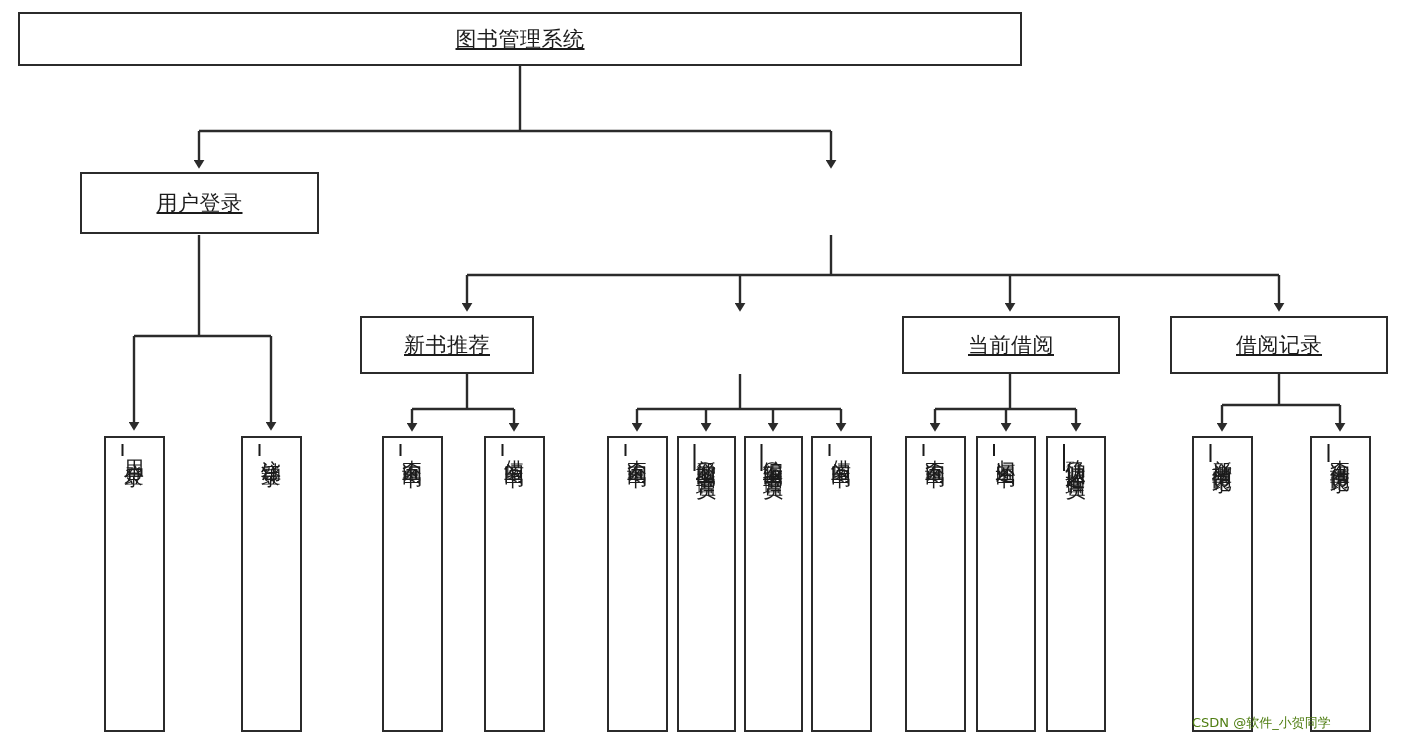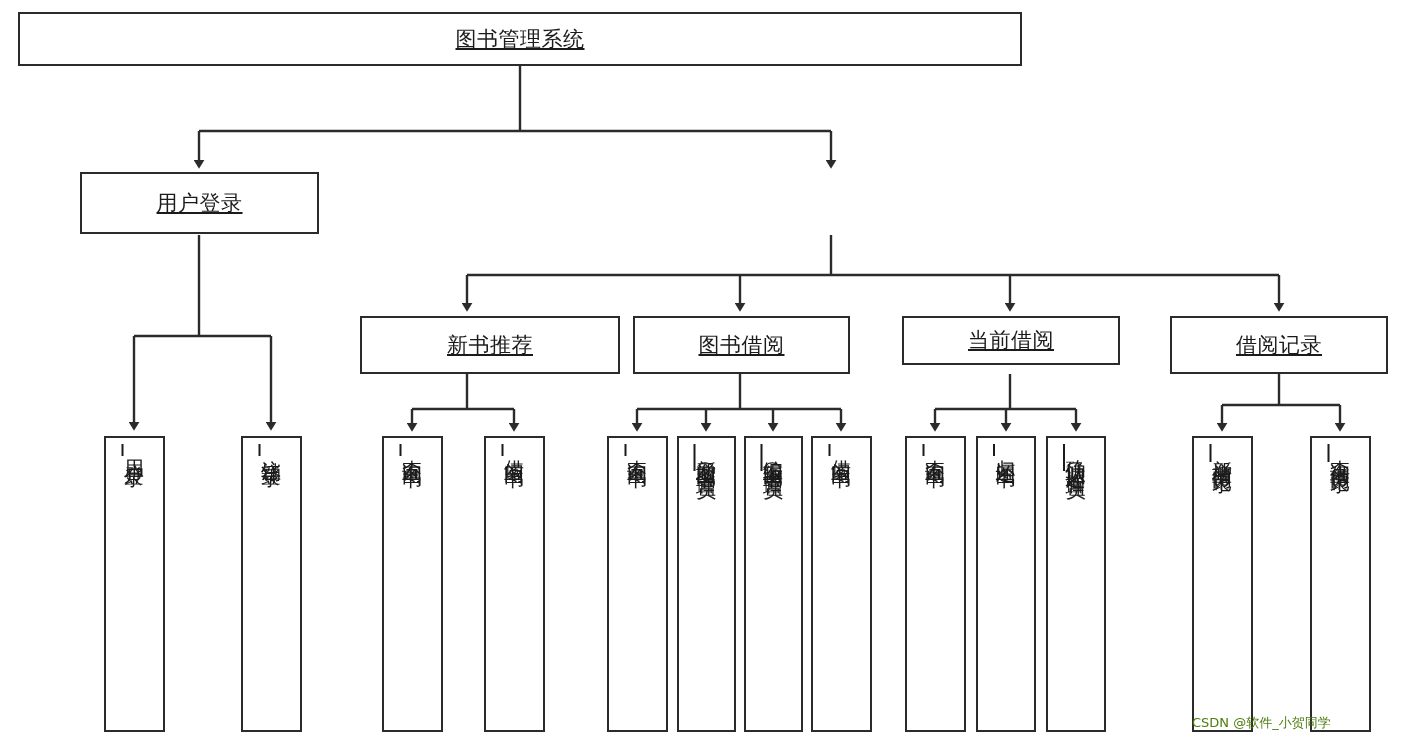--- a/index.html
+++ b/index.html
@@ -124,27 +124,24 @@
   </svg>
 
   <div class="node" style="left:18px; top:12px; width:1004px; height:54px;">
     <span class="node-label">图书管理系统</span>
   </div>
 
   <div class="node" style="left:80px; top:172px; width:239px; height:62px;">
     <span class="node-label">用户登录</span>
   </div>
 
-  <div class="node" style="left:360px; top:316px; width:260px; height:58px;">
+  <div class="node" style="left:360px; top:316px; width:174px; height:58px;">
     <span class="node-label">新书推荐</span>
   </div>
-  <div class="node" style="left:633px; top:316px; width:217px; height:58px;">
-    <span class="node-label">图书借阅</span>
-  </div>
-  <div class="node" style="left:902px; top:316px; width:218px; height:49px;">
+  <div class="node" style="left:902px; top:316px; width:218px; height:58px;">
     <span class="node-label">当前借阅</span>
   </div>
   <div class="node" style="left:1170px; top:316px; width:218px; height:58px;">
     <span class="node-label">借阅记录</span>
   </div>
 
   <div class="node vertical" style="left:104px; top:436px; width:61px; height:296px;">
     <span class="node-label">用户登录</span>
   </div>
   <div class="node vertical" style="left:241px; top:436px; width:61px; height:296px;">

